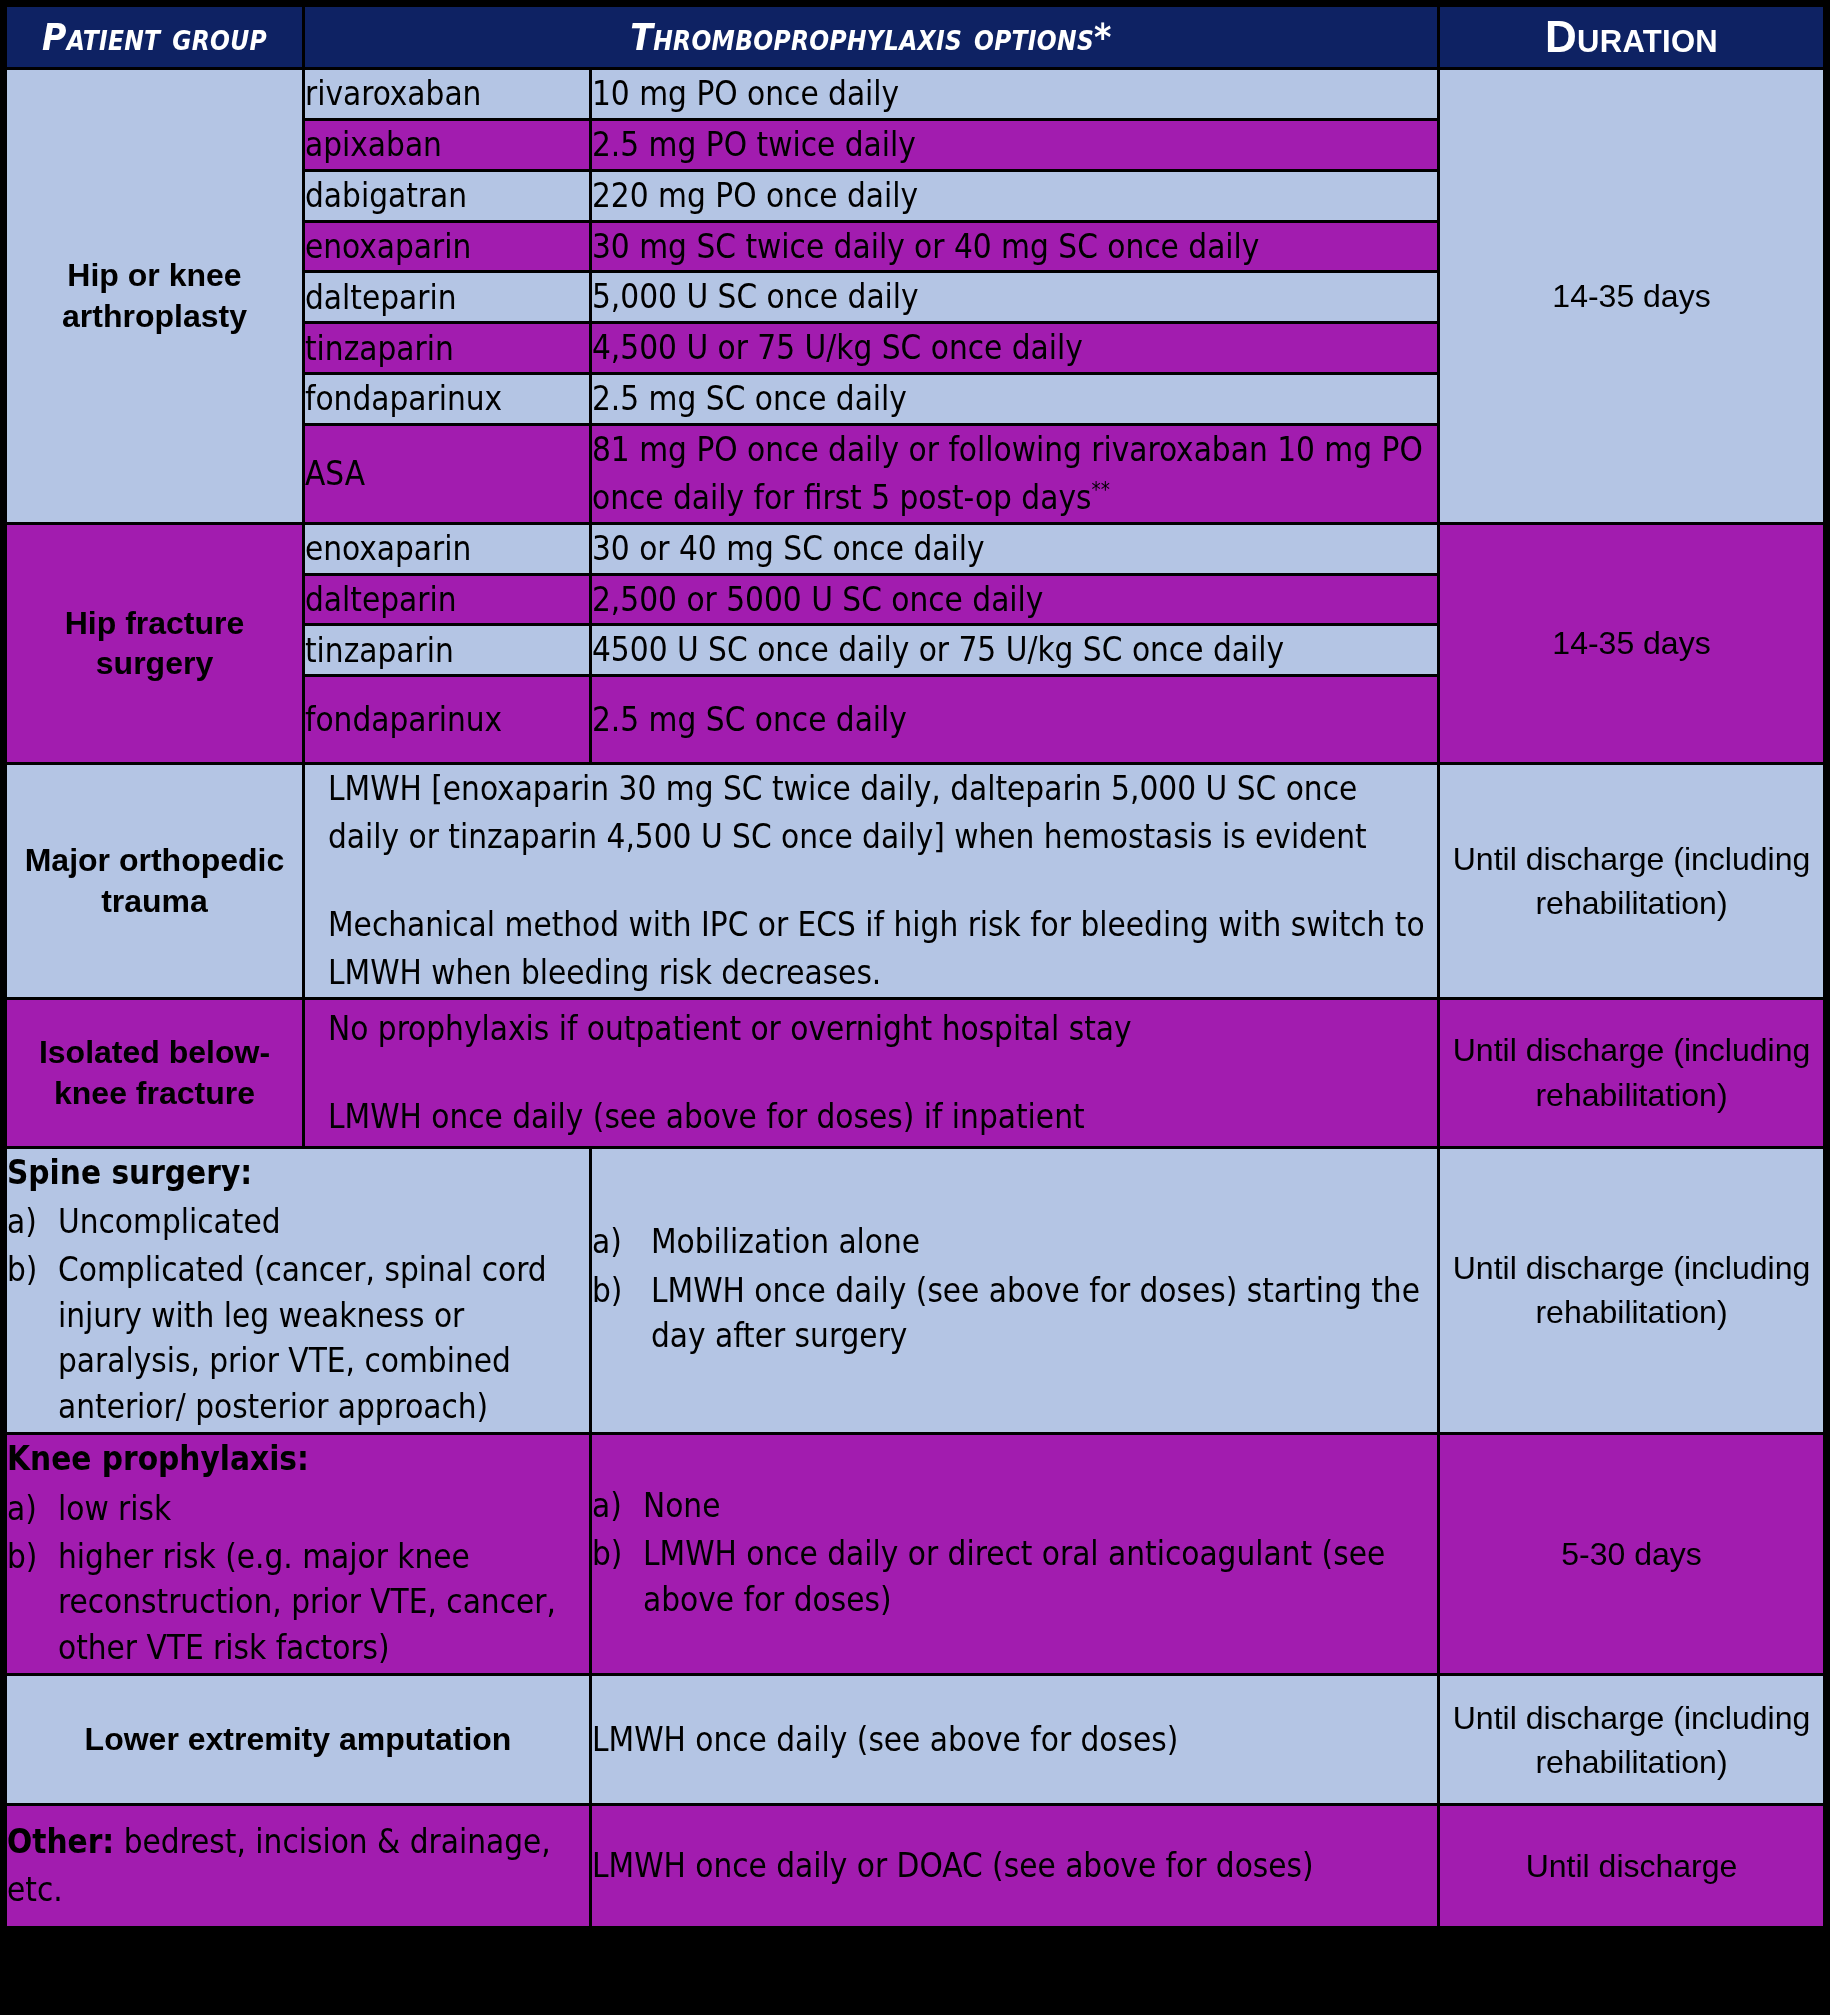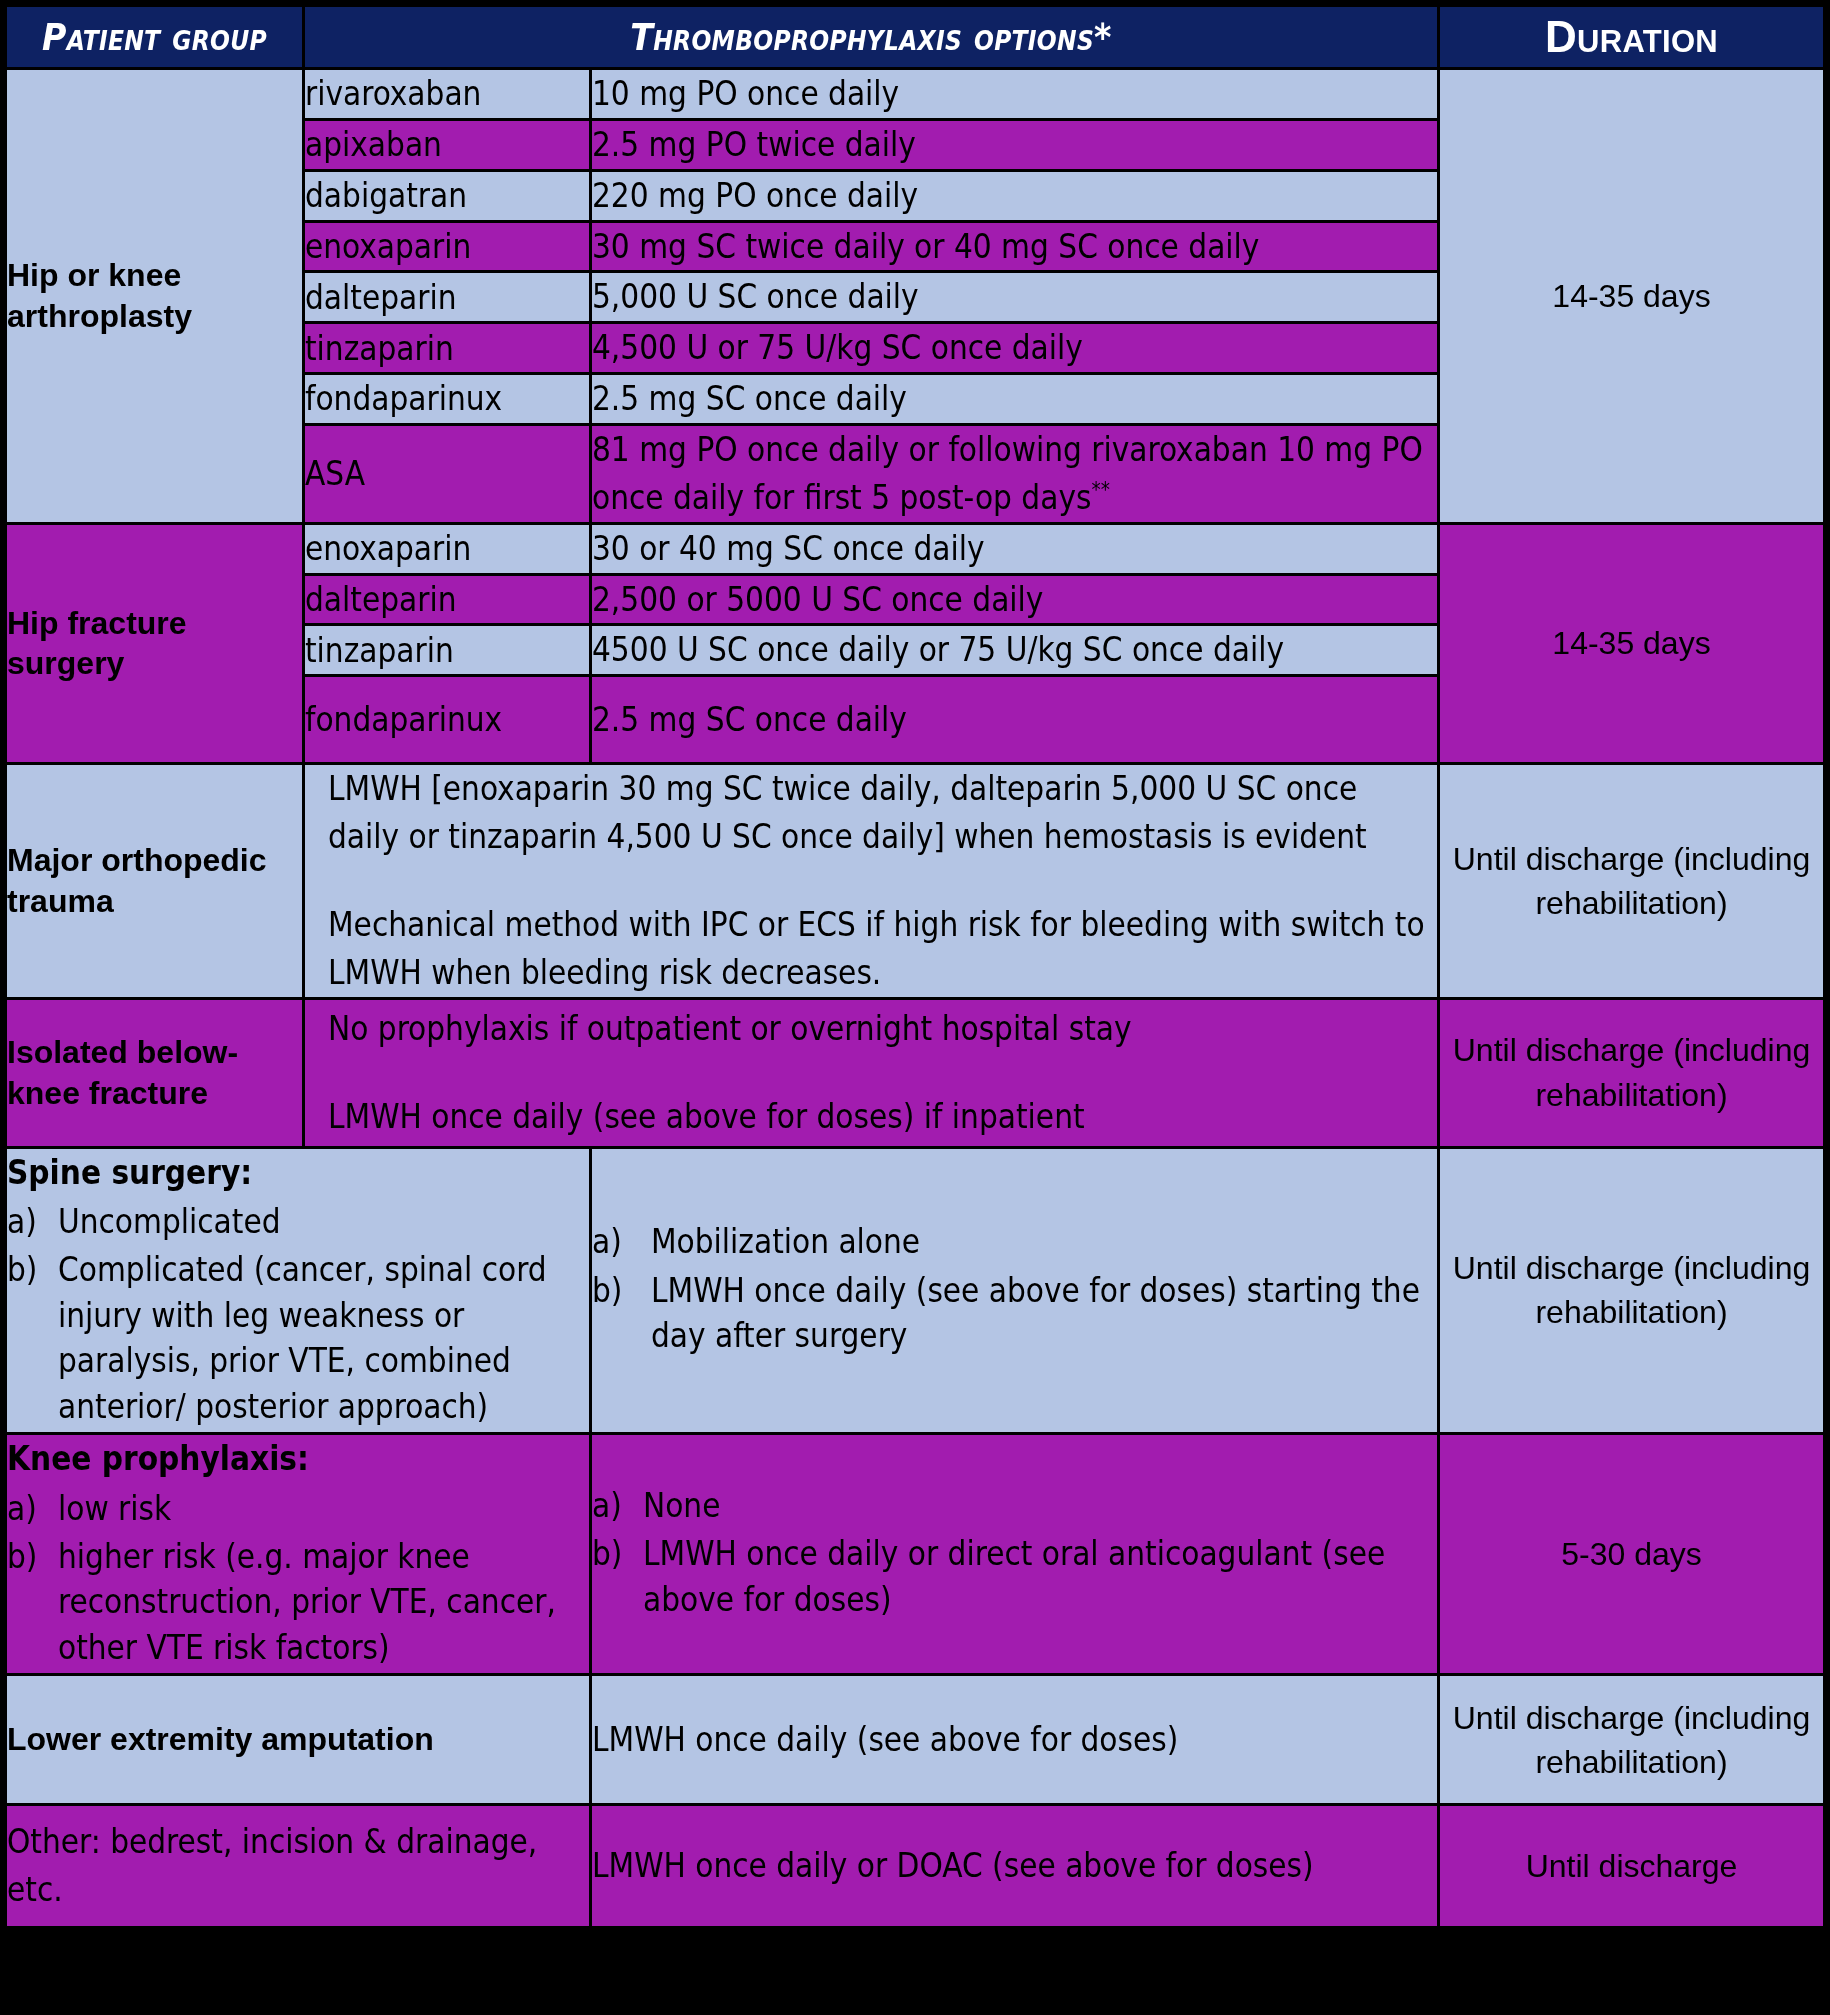--- a/index.html
+++ b/index.html
@@ -64,21 +64,21 @@
   .bg-light { background: #a21caf; }
 
   
   .grp {
     font-family: "Liberation Sans", sans-serif;
     font-weight: bold;
     font-size: 32px;
     line-height: 1.28;
     color: #000;
     padding: 9.6px 11px 9.6px 12.3px;
-    text-align: left;
+    text-align: center;
     vertical-align: middle;
   }
   .drug {
     font-family: "DejaVu Sans Condensed", "Liberation Sans Narrow", "Liberation Sans", sans-serif;
     font-stretch: condensed;
     font-size: 33px;
     line-height: 1.25;
     color: #000;
     padding: 8.2px 9.6px 8.2px 11px;
     text-align: left;
@@ -127,21 +127,21 @@
     left: 0;
     top: 0;
   }
   ul.alpha.wide > li { padding-left: 59px; }
 
   .grp-head {
     font-weight: bold;
     display: block;
     margin-bottom: 2.7px;
   }
-  .grp-inline-b { font-weight: normal; }
+  .grp-inline-b { font-weight: bold; }
 
   
   col.c-group { width: 298px; }
   col.c-drug  { width: 287px; }
   col.c-dose  { width: 848px; }
   col.c-dur   { width: 386px; }
 </style>
 </head>
 <body>
 

